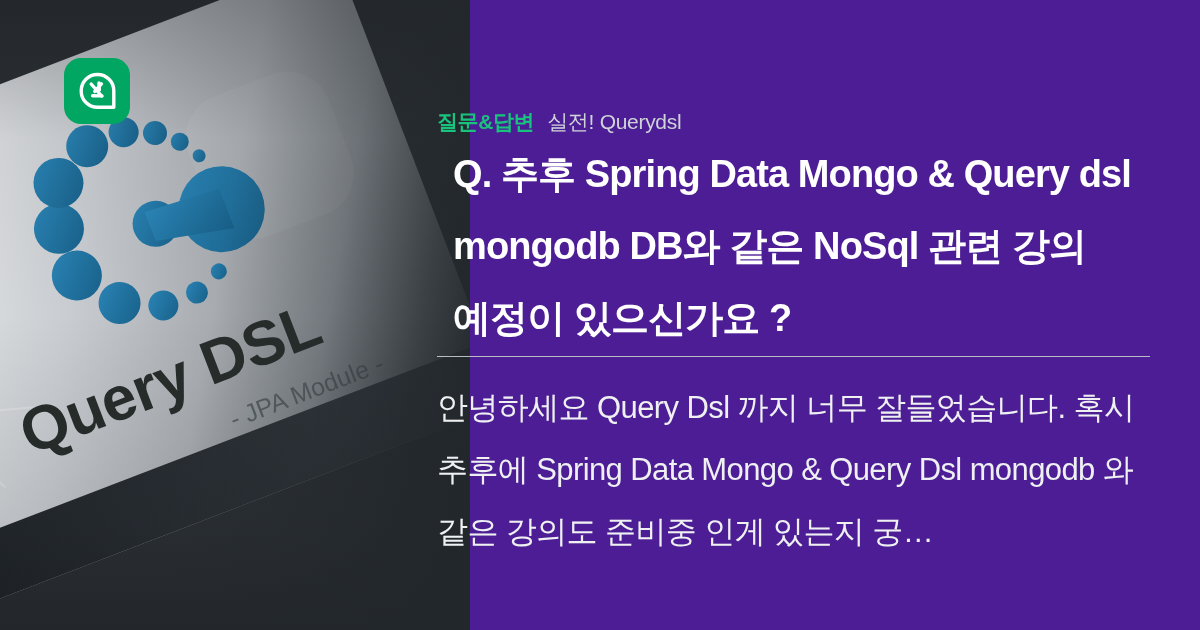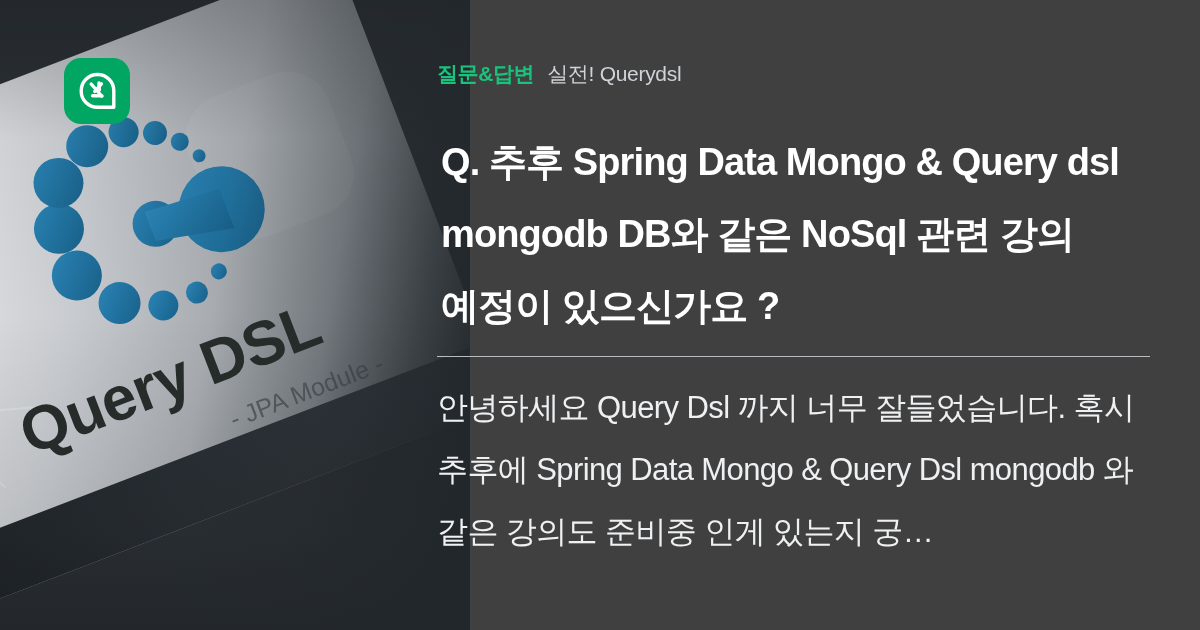--- a/index.html
+++ b/index.html
@@ -12,21 +12,21 @@
     width: 1200px;
     height: 630px;
     overflow: hidden;
     font-family: "Liberation Sans", "DejaVu Sans", sans-serif;
   }
 
   .og-card {
     position: relative;
     width: 1200px;
     height: 630px;
-    background: #404040;
+    background: #4c1d95;
     overflow: hidden;
   }
 
   
   .thumb-stage {
     position: absolute;
     left: 0;
     top: 0;
     width: 470px;
     height: 630px;
@@ -186,28 +186,29 @@
     font-size: 21px;
     font-weight: 700;
     color: #19c37d;
     letter-spacing: -0.4px;
   }
   .crumb-course {
     font-size: 21px;
     font-weight: 400;
     color: #cfd3d7;
     letter-spacing: -0.3px;
+    margin-top: 48px;
   }
 
   .q-title {
     position: absolute;
     top: 122px;
     left: 0;
     width: 715px;
-    margin: 4px;
+    margin: 16px;
     font-size: 38px;
     line-height: 72px;
     font-weight: 700;
     color: #ffffff;
     letter-spacing: -0.9px;
     word-break: keep-all;
   }
 
   .divider {
     position: absolute;

